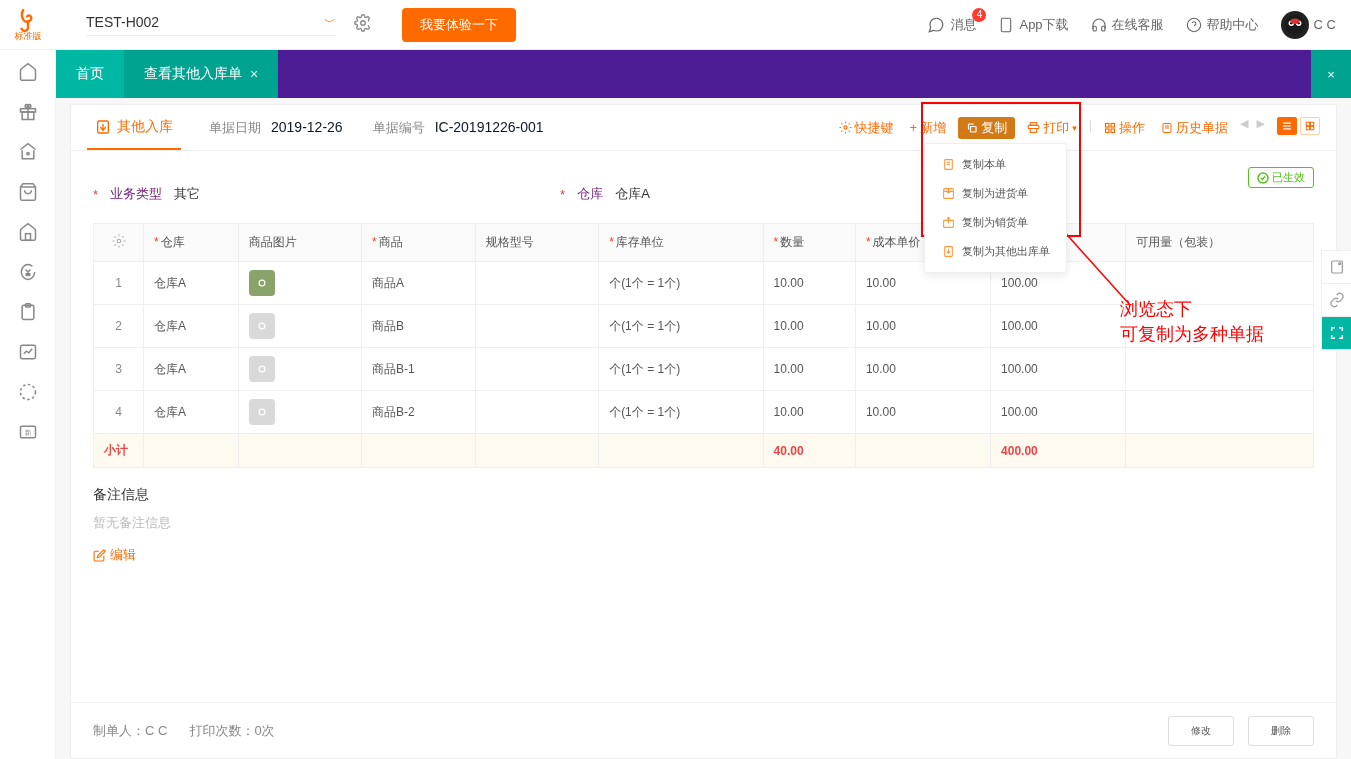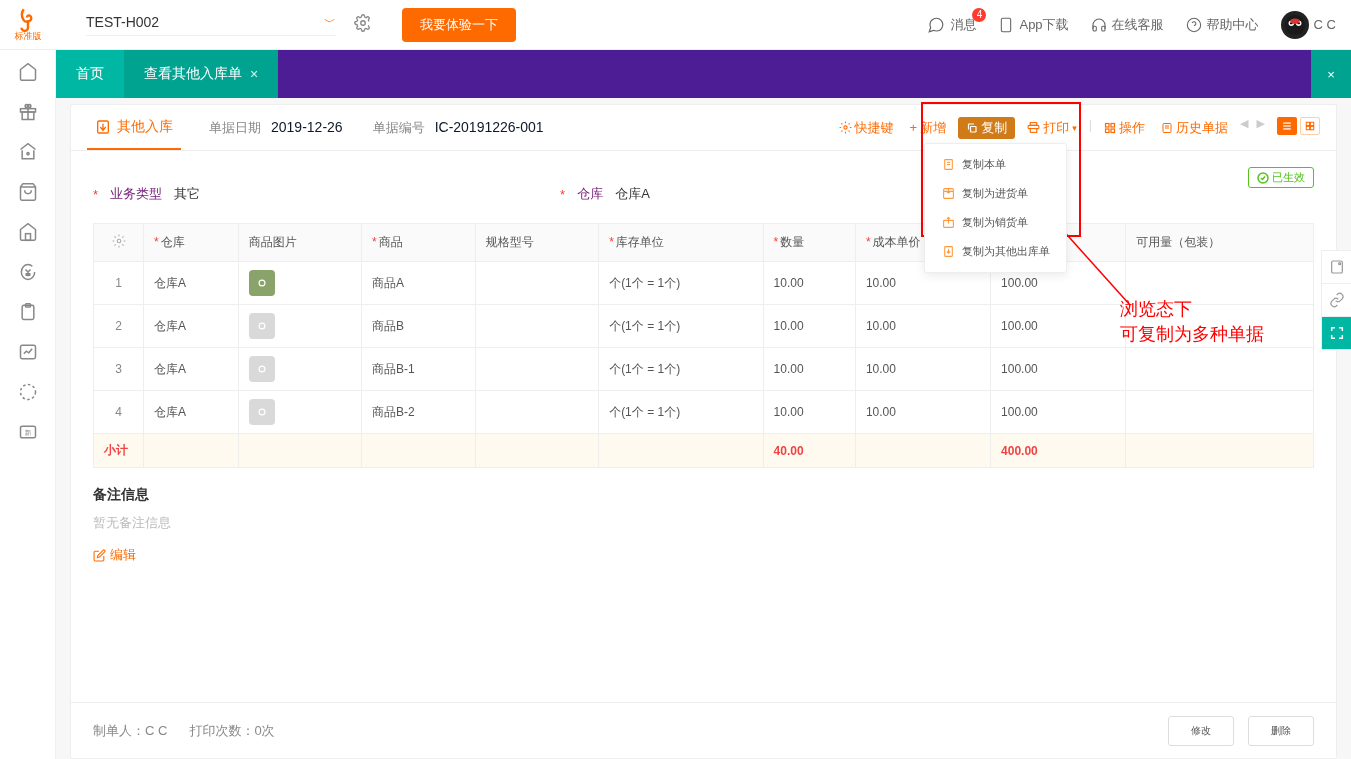--- a/index.html
+++ b/index.html
@@ -62,21 +62,21 @@
 .tbl th { background: #fafafa; border: 1px solid #eee; padding: 10px 10px; text-align: left; font-weight: 500; color: #555; }
 .tbl td { border: 1px solid #eee; padding: 8px 10px; color: #555; }
 .tbl .rownum { text-align: center; color: #888; width: 50px; }
 .tbl th .req { margin-right: 2px; }
 .tbl .gear-col { width: 50px; text-align: center; color: #aaa; }
 .img-cell { width: 26px; height: 26px; border-radius: 4px; background: #8aa36a; display: inline-flex; align-items: center; justify-content: center; color: #fff; font-size: 11px; }
 .img-cell.grey { background: #d9d9d9; }
 .subtotal-row td { background: #fffaf0; font-weight: 600; color: #ef4444; }
 
 .remarks { margin-top: 18px; }
-.remarks-title { font-size: 14px; color: #333; margin-bottom: 10px; font-weight: bold; }
+.remarks-title { font-size: 14px; color: #333; margin-bottom: 10px; }
 .remarks-placeholder { color: #bbb; font-size: 13px; }
 .edit-link { color: #ff6a00; font-size: 13px; display: inline-flex; align-items: center; gap: 4px; margin-top: 14px; cursor: pointer; }
 
 
 .footer { height: 56px; border-top: 1px solid #eee; display: flex; align-items: center; padding: 13px 22px; font-size: 13px; color: #888; gap: 22px; }
 .footer .btn { margin-left: 0; border: 1px solid #ddd; background: #fff; padding: 7px 22px; border-radius: 3px; cursor: pointer; color: #555; font-size: 10px; }
 .footer .right { margin-left: auto; display: flex; gap: 14px; }
 
 
 .rightrail { position: absolute; right: 0; top: 250px; width: 30px; background: #fff; z-index: 10; display: flex; flex-direction: column; }

